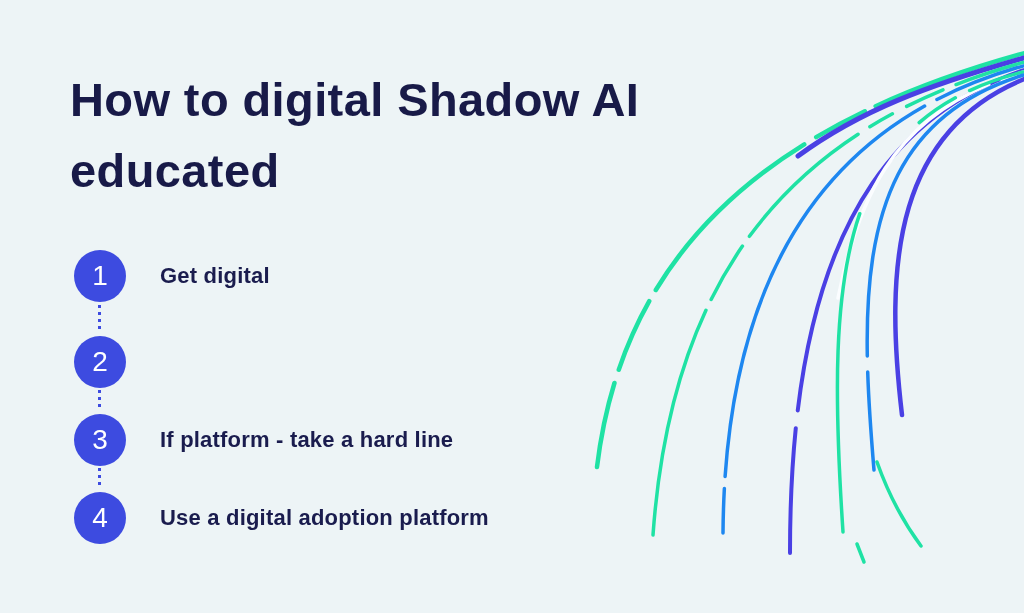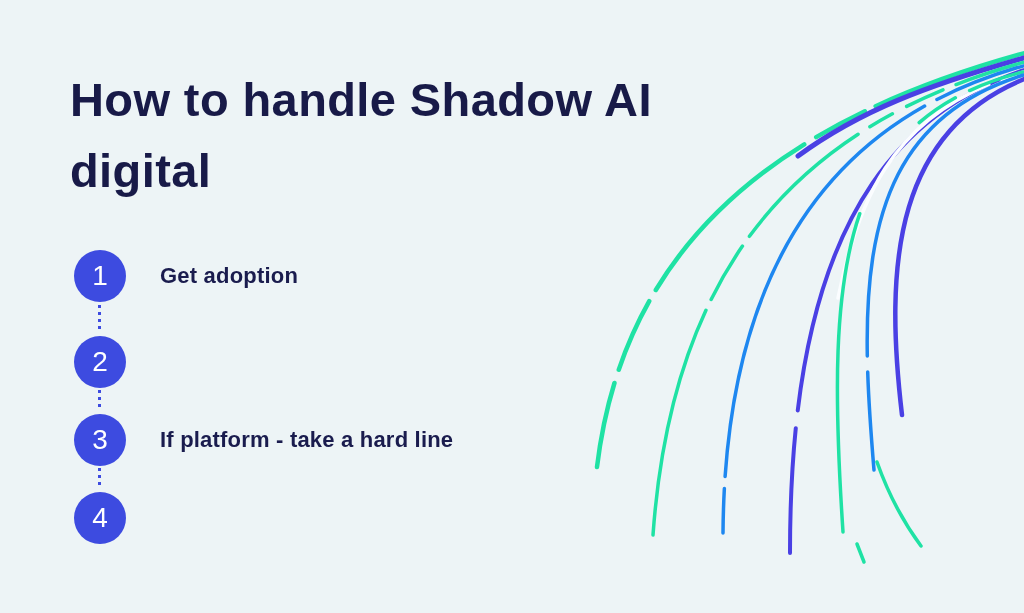--- a/index.html
+++ b/index.html
@@ -77,47 +77,48 @@
     <path class="curve blue" d="M 1042 70 C 855 115, 858 280, 874 470" stroke-width="3.5" stroke-dasharray="370 16 120"></path>
 
     <path class="curve indigo" d="M 1044 72 C 890 120, 885 270, 902 415" stroke-width="4.5"></path>
 
     <path class="curve teal" d="M 877 462 C 889 496, 904 523, 921 546" stroke-width="3.5"></path>
 
     <path class="curve teal" d="M 857 544 L 864 562" stroke-width="3.5"></path>
   </svg>
 
   <h1 class="title">
-    <span>How to handle Shadow AI</span><br>
-    <span>digital</span>
+    <span>How to digital Shadow AI</span><br>
+    <span>educated</span>
   </h1>
 
   <div class="connector" style="top:305px;height:28px"></div>
   <div class="connector" style="top:390px;height:21px"></div>
   <div class="connector" style="top:468px;height:21px"></div>
 
   <div class="step" style="top:250px">
     <div class="badge">
       <span>1</span>
     </div>
-    <div class="step-label">Get adoption</div>
+    <div class="step-label">Get digital</div>
   </div>
 
   <div class="step" style="top:336px">
     <div class="badge">
       <span>2</span>
     </div>
   </div>
 
   <div class="step" style="top:414px">
     <div class="badge">
       <span>3</span>
     </div>
     <div class="step-label">If platform - take a hard line</div>
   </div>
 
   <div class="step" style="top:492px">
     <div class="badge">
       <span>4</span>
     </div>
+    <div class="step-label">Use a digital adoption platform</div>
   </div>
 
 </div>
 
 </body></html>

